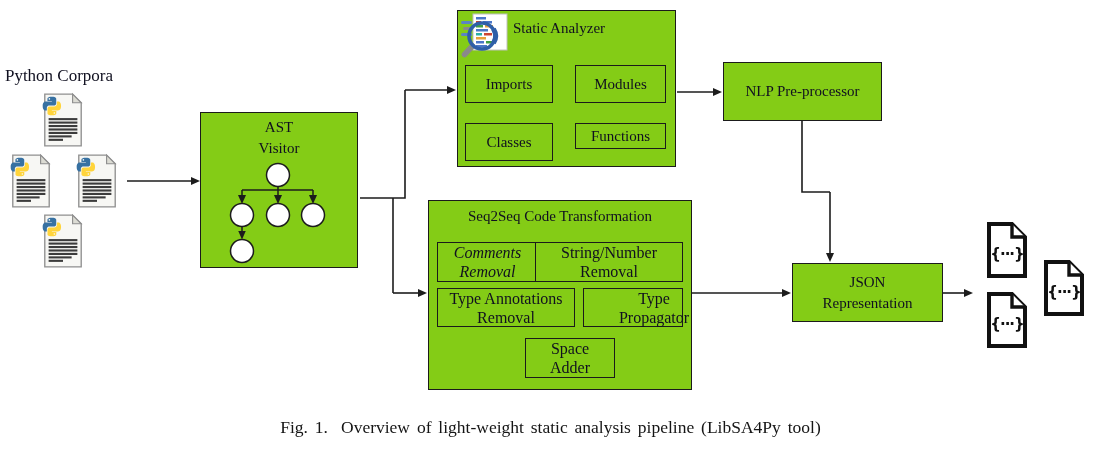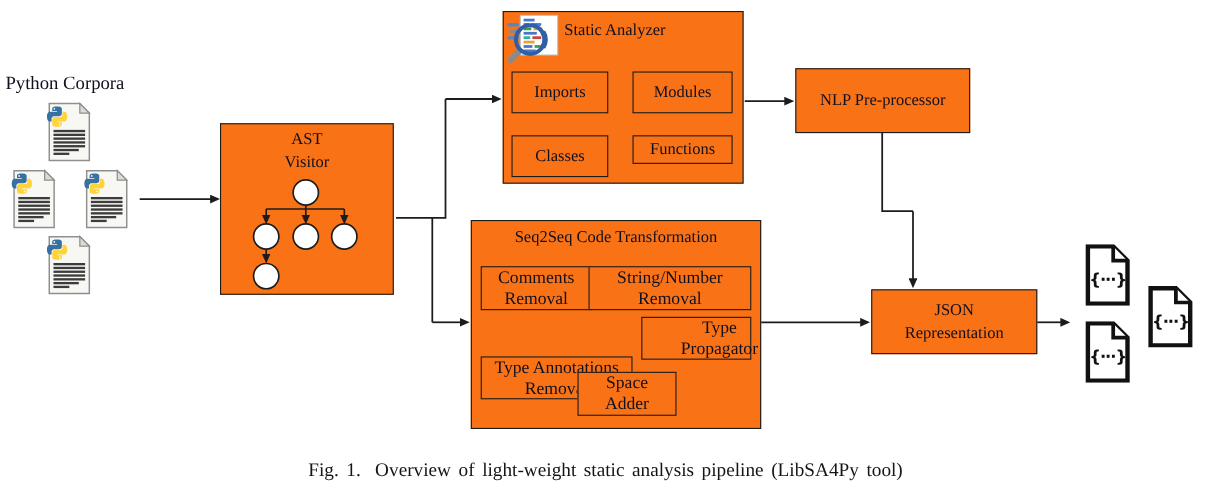--- a/index.html
+++ b/index.html
@@ -1,21 +1,21 @@
 <!DOCTYPE html>
 <html><head>
 <meta charset="utf-8">
 <style>
   html,body{margin:0;padding:0;background:#fff;}
   #canvas{
     position:relative;width:1101px;height:450px;background:#ffffff;overflow:hidden;
     font-family:"Liberation Serif","DejaVu Serif",serif;color:#101020;
   }
   .abs{position:absolute;box-sizing:border-box;}
-  .box{position:absolute;box-sizing:border-box;border:1.6px solid #1b1b1b;background:#f97316;}
+  .box{position:absolute;box-sizing:border-box;border:1.6px solid #1b1b1b;background:#84cc16;}
   .lbl{position:absolute;box-sizing:border-box;text-align:center;color:#101020;}
   .center-xy{display:flex;align-items:center;justify-content:center;}
   .t17{font-size:15px;line-height:21px;}
   .t16{font-size:16px;line-height:19px;}
   svg{display:block;}
   #caption{
     position:absolute;left:0;right:0;top:417px;text-align:center;
     font-size:17.5px;color:#151515;word-spacing:2.5px;
   }
   #caption .figlabel{margin-right:13px;}
@@ -124,33 +124,33 @@
   <div class="box center-xy lbl t17" style="left:465px;top:65px;width:88px;height:38px;">Imports</div>
   <div class="box center-xy lbl t17" style="left:575px;top:65px;width:91px;height:38px;">Modules</div>
   <div class="box center-xy lbl t17" style="left:465px;top:123px;width:88px;height:38px;">Classes</div>
   <div class="box center-xy lbl t17" style="left:575px;top:123px;width:91px;height:26px;">Functions</div>
 
   <div class="box center-xy lbl t17" style="left:723px;top:62px;width:159px;height:59px;">NLP Pre-processor</div>
 
   <div class="box" style="left:428px;top:200px;width:264px;height:190px;"></div>
   <div class="lbl t17" style="left:428px;top:206px;width:264px;">Seq2Seq Code Transformation</div>
 
-  <div class="box center-xy lbl t16" style="left:437px;top:242px;width:101px;height:40px;">
+  <div class="box center-xy lbl t16" style="left:437px;top:242px;width:101px;height:40px;font-style:italic;">
     <div>
       <div>Comments</div>
       <div>Removal</div>
     </div>
   </div>
   <div class="box center-xy lbl t16" style="left:535px;top:242px;width:148px;height:40px;">
     <div>
       <div>String/Number</div>
       <div>Removal</div>
     </div>
   </div>
-  <div class="box center-xy lbl t16" style="left:437px;top:288px;width:138px;height:39px;margin-top:36px;">
+  <div class="box center-xy lbl t16" style="left:437px;top:288px;width:138px;height:39px;">
     <div>
       <div>Type Annotations</div>
       <div>Removal</div>
     </div>
   </div>
   <div class="box center-xy lbl t16" style="left:583px;top:288px;width:100px;height:39px;padding-left:42px;">
     <div>
       <div>Type</div>
       <div>Propagator</div>
     </div>

